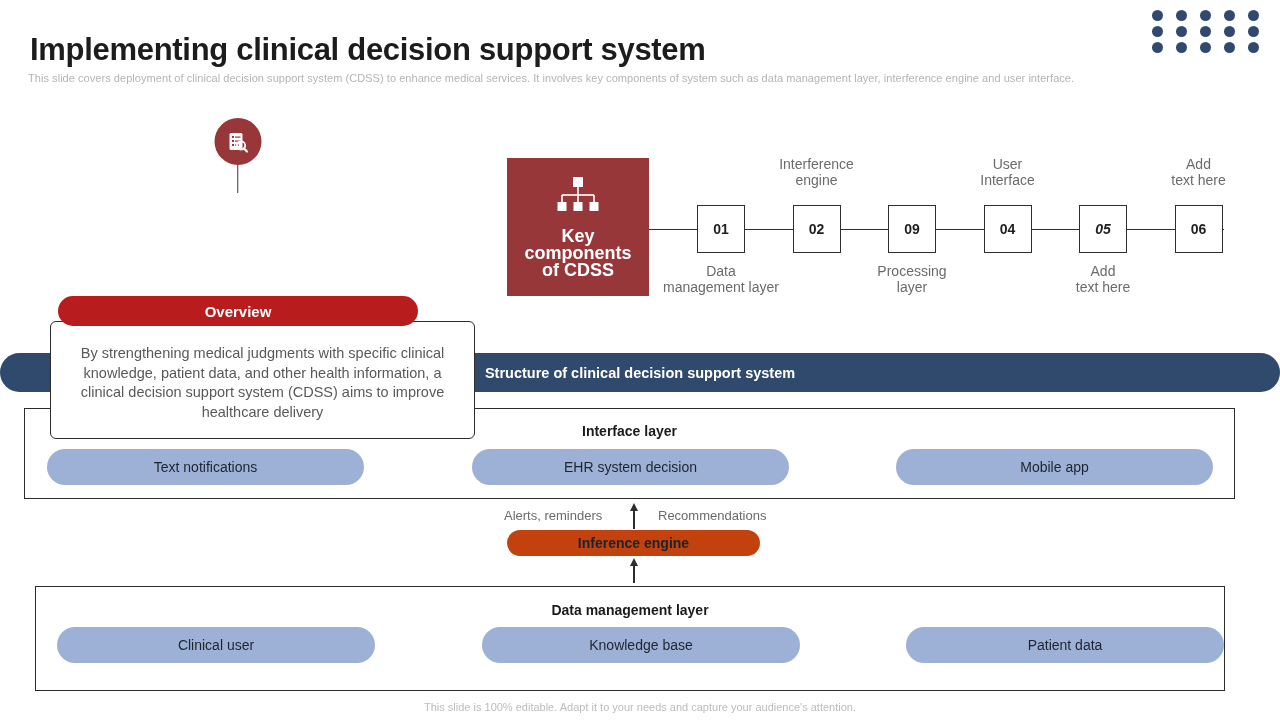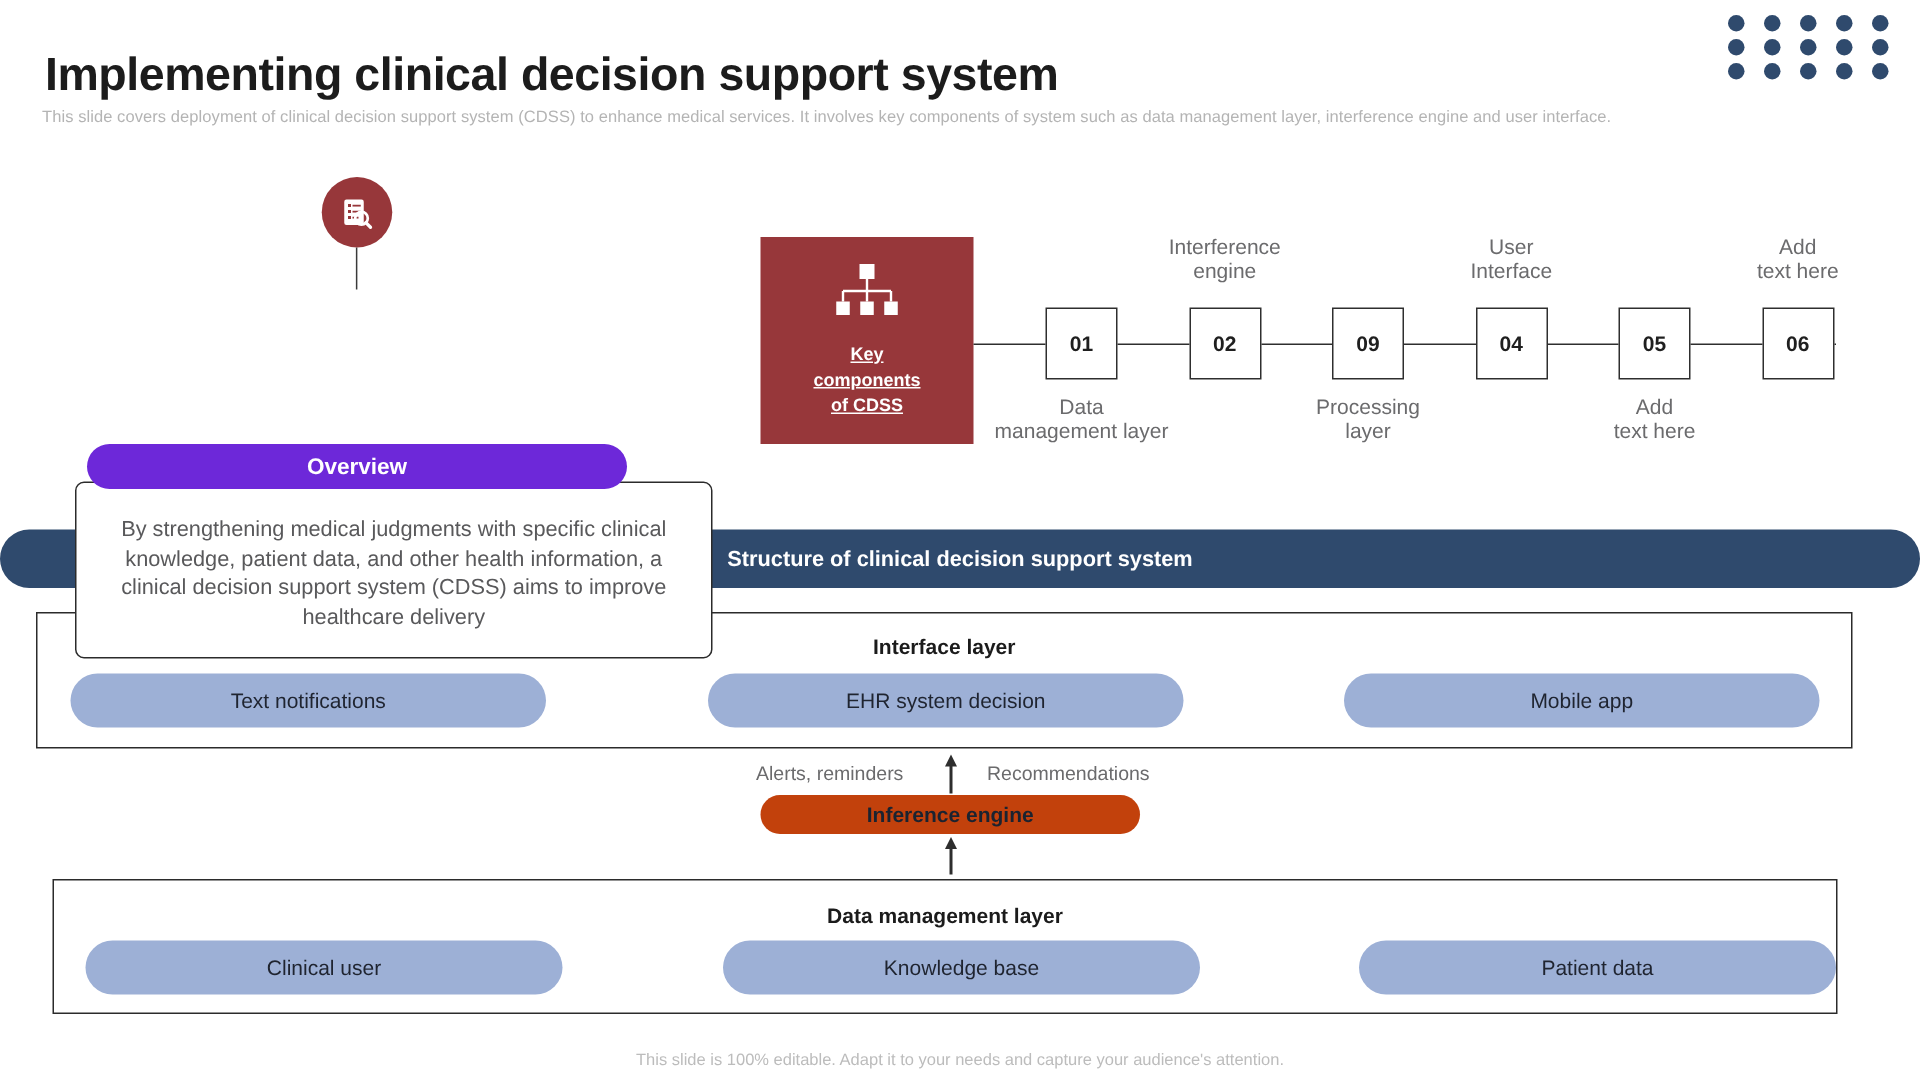--- a/index.html
+++ b/index.html
@@ -39,21 +39,21 @@
     position: absolute; left: 50%; top: 0; transform: translateX(-50%);
     width: 47px; height: 47px; border-radius: 50%;
     background: #97373a; display: flex; align-items: center; justify-content: center;
   }
   .ov-stem {
     position: absolute; left: 50%; top: 47px; width: 1.5px; height: 28px;
     background: #3a3a3a; transform: translateX(-50%);
   }
   .ov-pill {
     position: absolute; left: 33px; top: 178px; width: 360px; height: 30px;
-    background: #6d28d9; border-radius: 16px;
+    background: #b91c1c; border-radius: 16px;
     display: flex; align-items: center; justify-content: center;
     color: #ffffff; font-size: 15px; font-weight: 700; z-index: 2;
   }
   .ov-backbar {
     position: absolute; left: 38px; top: 300px; width: 398px; height: 26px;
     background: #8d3235; border-radius: 0 0 3px 3px;
   }
   .ov-box {
     position: absolute; left: 25px; top: 203px; width: 425px; height: 118px;
     background: #ffffff; border: 1px solid #2b2b2b; border-radius: 6px;
@@ -64,23 +64,22 @@
     font-size: 14.5px; line-height: 19.5px; color: #59595b; text-align: center;
   }
 
   
   .kc-box {
     position: absolute; left: 507px; top: 158px; width: 142px; height: 138px;
     background: #97373a; display: flex; flex-direction: column;
     align-items: center; justify-content: center; gap: 4px;
   }
   .kc-title {
-    color: #ffffff; font-size: 12px; font-weight: 700; line-height: 17px;
+    color: #ffffff; font-size: 18px; font-weight: 700; line-height: 17px;
     text-align: center;
-    text-decoration: underline;
   }
   .flow { position: absolute; left: 649px; top: 158px; width: 600px; height: 140px; }
   .flow-line {
     position: absolute; left: 0; top: 71px; width: 575px; height: 1.3px;
     background: #2e2e2e;
   }
   .step {
     position: absolute; top: 205px; width: 48px; height: 48px;
     background: #ffffff; border: 1.3px solid #2e2e2e;
     display: flex; align-items: center; justify-content: center;
@@ -222,21 +221,21 @@
 
   <div id="steps-host">
       <div class="step" style="left: 697px;">01</div>
       <div class="step-label below" style="left: 646px;">Data<br>management layer</div>
       <div class="step" style="left: 792.5px;">02</div>
       <div class="step-label above" style="left: 741.5px;">Interference<br>engine</div>
       <div class="step" style="left: 888px;">09</div>
       <div class="step-label below" style="left: 837px;">Processing<br>layer</div>
       <div class="step" style="left: 983.5px;">04</div>
       <div class="step-label above" style="left: 932.5px;">User<br>Interface</div>
-      <div class="step" style="left: 1079px;">05</div>
+      <div class="step" style="left: 1079px; font-style: italic;">05</div>
       <div class="step-label below" style="left: 1028px;">Add<br>text here</div>
       <div class="step" style="left: 1174.5px;">06</div>
       <div class="step-label above" style="left: 1123.5px;">Add<br>text here</div>
     </div>
 
   <div class="banner">Structure of clinical decision support system</div>
 
   <div class="panel" style="left:24px; top:408px; width:1211px; height:91px;">
     <div class="panel-title" style="top:14px;">Interface layer</div>
     <div class="pill" style="left:22px; top:40px; width:317px;">Text notifications</div>
@@ -252,21 +251,21 @@
     <div class="arrow-shaft" style="top:7px; height:19px;"></div>
   </div>
 
   <div class="inf-pill">Inference engine</div>
 
   <div class="arrow-up" style="left:626px; top:558px; height:25px;">
     <div class="arrow-head"></div>
     <div class="arrow-shaft" style="top:7px; height:18px;"></div>
   </div>
 
-  <div class="panel" style="left:35px; top:586px; width:1190px; height:90px;">
+  <div class="panel" style="left:35px; top:586px; width:1190px; height:105px;">
     <div class="panel-title" style="top:15px;">Data management layer</div>
     <div class="pill" style="left:21px; top:40px; width:318px;">Clinical user</div>
     <div class="pill" style="left:446px; top:40px; width:318px;">Knowledge base</div>
     <div class="pill" style="left:870px; top:40px; width:318px;">Patient data</div>
   </div>
 
   <div class="footer">This slide is 100% editable. Adapt it to your needs and capture your audience's attention.</div>
 
 </div>
 

